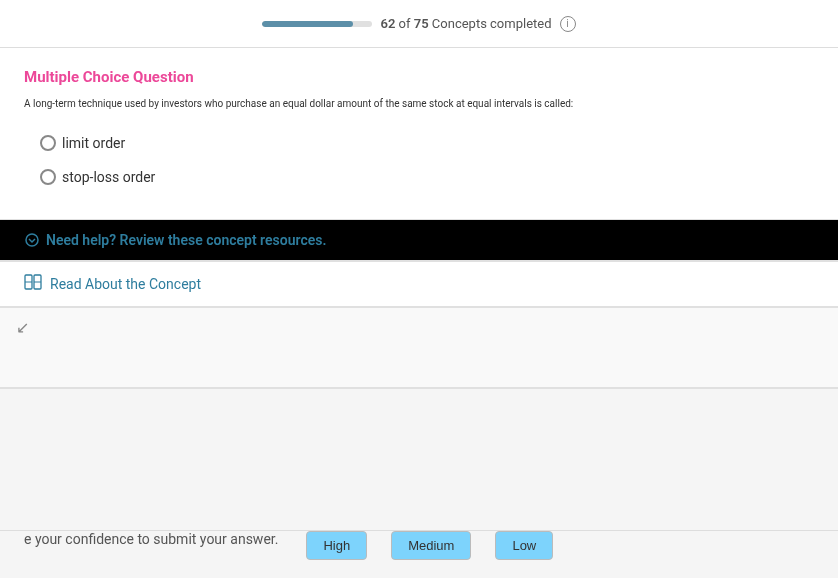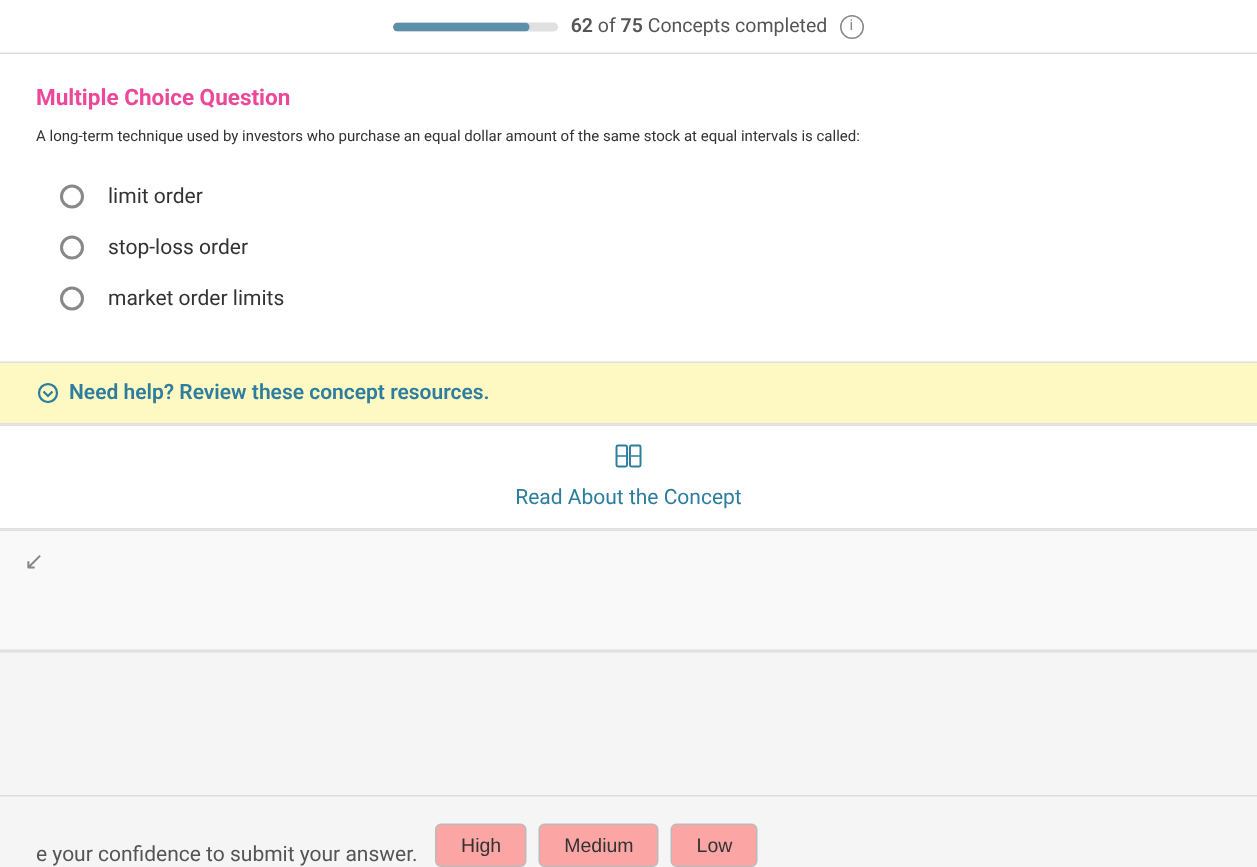--- a/index.html
+++ b/index.html
@@ -14,21 +14,21 @@
       width: 838px;
       height: 578px;
       overflow: hidden;
       font-size: 14px;
       color: #333;
     }
 
     .top-bar {
       background: #fff;
       border-bottom: 1px solid #ddd;
-      height: 36px;
+      height: 48px;
       display: flex;
       align-items: center;
       justify-content: center;
       gap: 8px;
       padding: 0 0;
     }
 
     .progress-bar-container {
       width: 110px;
       height: 6px;
@@ -85,21 +85,21 @@
     }
 
     .options-list {
       list-style: none;
       padding-left: 16px;
       margin-bottom: 12px;
     }
 
     .option-item {
       display: flex;
-      gap: 16px;
+      gap: 6px;
       margin-bottom: 18px;
       font-size: 14px;
       color: #333;
       cursor: pointer;
     }
 
     .radio-circle {
       width: 16px;
       height: 16px;
       border: 2px solid #888;
@@ -108,21 +108,21 @@
       flex-shrink: 0;
     }
 
     .divider {
       border: none;
       border-top: 1px solid #e0e0e0;
       margin: 0;
     }
 
     .help-section {
-      background: #fef9c3;
+      background: #000000;
       padding: 12px 24px;
       border-bottom: 1px solid #e0e0e0;
       text-align: center;
     }
 
     .help-link {
       display: flex;
       align-items: center;
       gap: 6px;
       color: #2e7d9e;
@@ -142,21 +142,20 @@
     .read-section {
       background: #fff;
       padding: 12px 24px;
       border-bottom: 1px solid #e0e0e0;
       display: flex;
       align-items: center;
       gap: 8px;
       font-size: 14px;
       color: #2e7d9e;
       cursor: pointer;
-      flex-direction: column;
     }
 
     .book-icon {
       font-size: 15px;
     }
 
     .extra-panel {
       background: #f9f9f9;
       height: 80px;
       border-bottom: 1px solid #e0e0e0;
@@ -171,36 +170,36 @@
 
     .footer-bar {
       position: fixed;
       bottom: 0;
       left: 0;
       width: 838px;
       background: #f5f5f5;
       border-top: 1px solid #ddd;
       height: 48px;
       display: flex;
-      align-items: flex-end;
+      align-items: flex-start;
       padding: 0 24px;
-      gap: 8px;
+      gap: 24px;
     }
 
     .footer-label {
       font-size: 14px;
       color: #555;
       margin-right: 4px;
     }
 
     .confidence-btn {
       padding: 6px 16px;
       border: 1px solid #bbb;
       border-radius: 4px;
-      background: #fca5a5;
+      background: #7dd3fc;
       font-size: 13px;
       color: #333;
       cursor: pointer;
     }
   </style>
 </head>
 <body>
 
 <div class="top-bar">
   <div class="progress-bar-container">
@@ -223,24 +222,20 @@
 
   <ul class="options-list">
     <li class="option-item">
       <span class="radio-circle"></span>
       <span>limit order</span>
     </li>
     <li class="option-item">
       <span class="radio-circle"></span>
       <span>stop-loss order</span>
     </li>
-    <li class="option-item">
-      <span class="radio-circle"></span>
-      <span>market order limits</span>
-    </li>
   </ul>
 </div>
 
 <hr class="divider">
 
 <div class="help-section">
   <div class="help-link">
     <span class="chevron-icon">
       <svg width="14" height="14" viewBox="0 0 14 14" fill="none">
         <circle cx="7" cy="7" r="6" stroke="#2e7d9e" stroke-width="1.5" fill="none"></circle>

